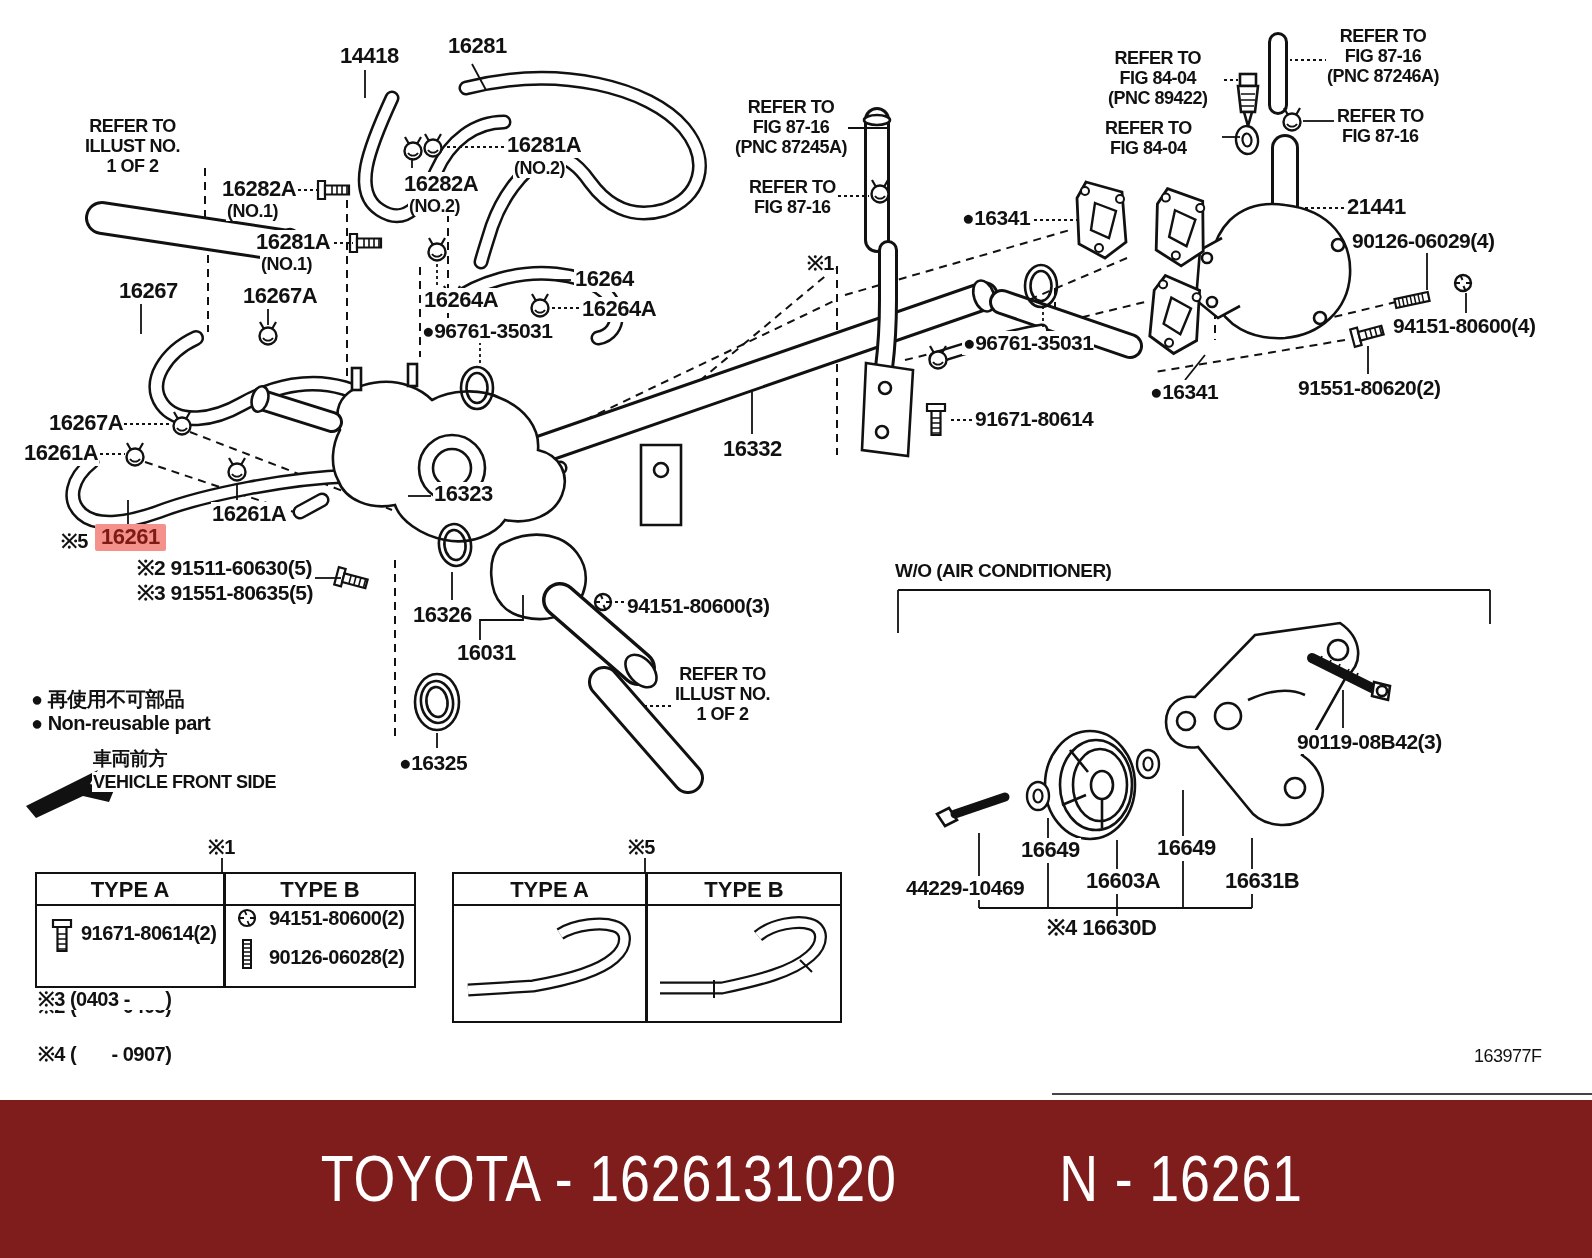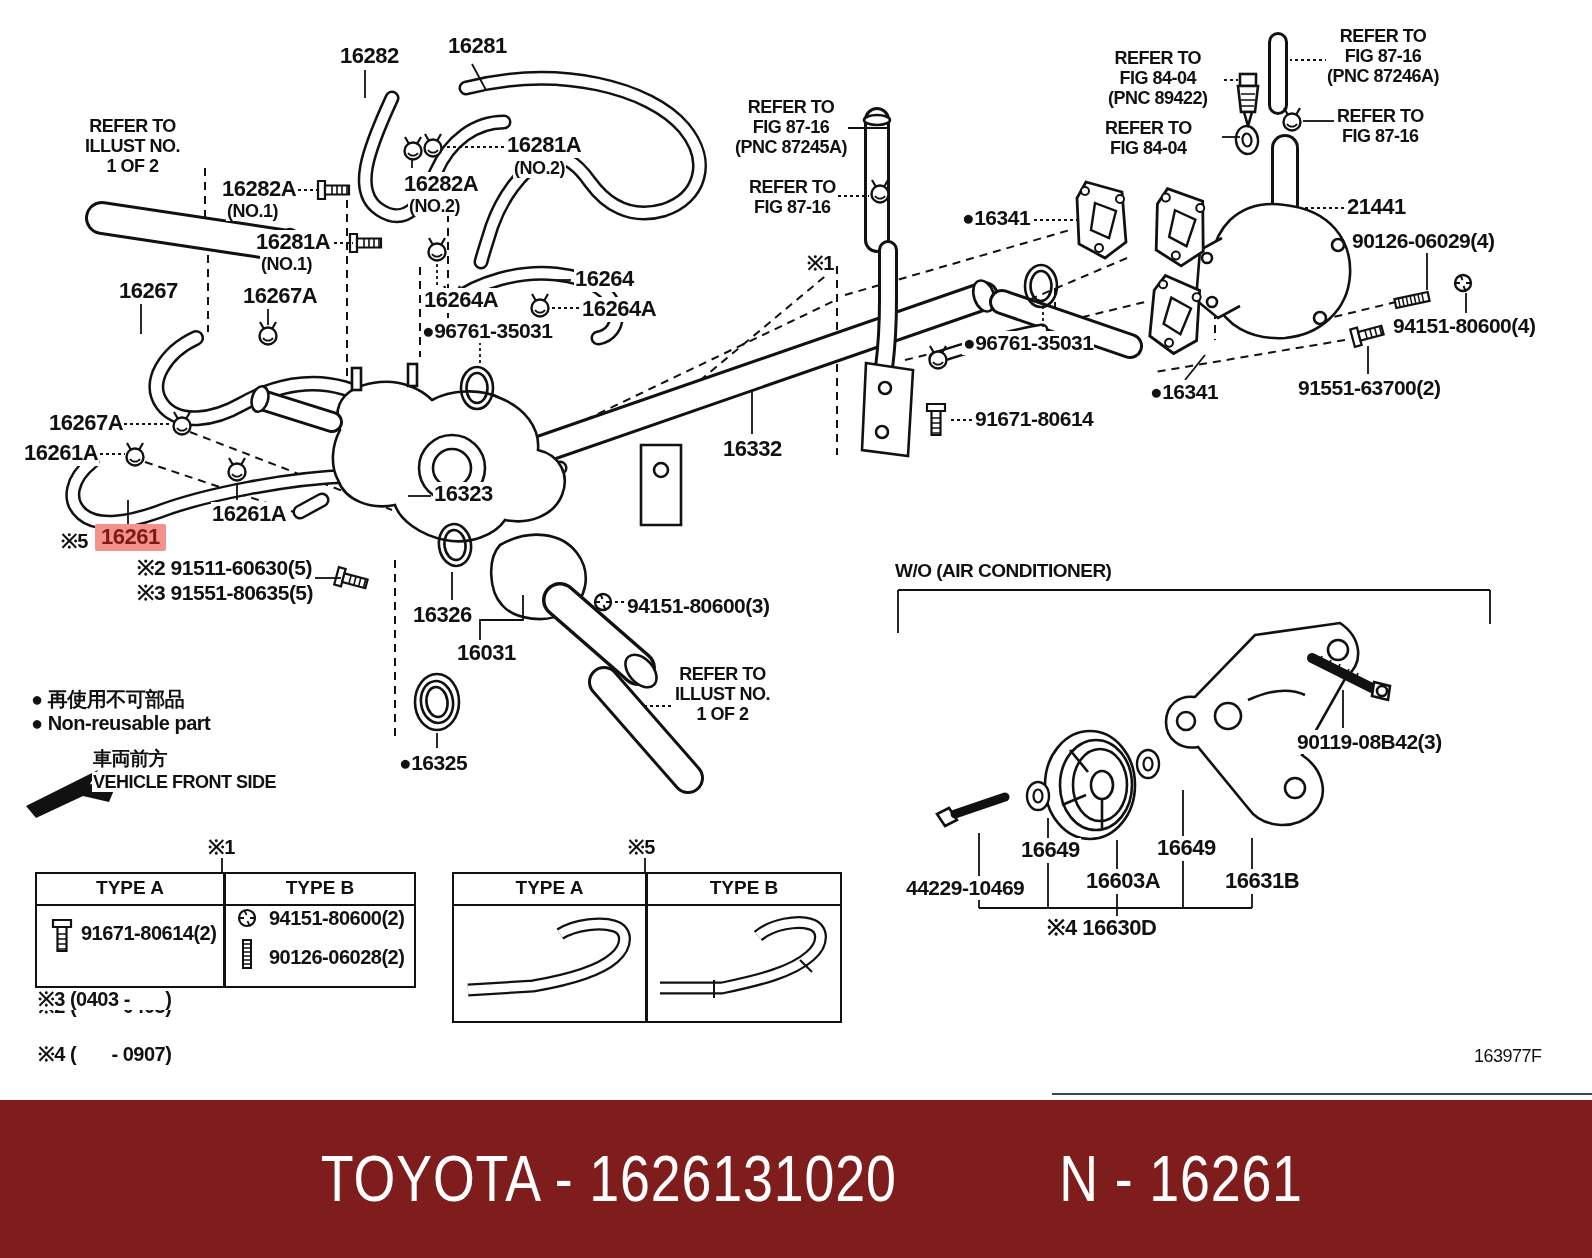--- a/index.html
+++ b/index.html
@@ -8,21 +8,21 @@
   .art{position:absolute;left:0;top:0;}
   .lbl{position:absolute;font-weight:bold;font-size:22px;line-height:1.12;letter-spacing:-0.5px;
        white-space:pre-line;color:#111;background:#fff;padding:0 1px;}
   .fs18{font-size:18px;text-align:center;} .fs19{font-size:19px;} .fs20{font-size:20px;} .fs21{font-size:21px;}
   .plain{font-weight:normal;background:transparent;}
   .hl{padding:1px 6px;border-radius:2px;}
   
   .ptable{position:absolute;border:2.5px solid #111;background:#fff;}
   .ptable .hdr{position:absolute;left:0;top:0;right:0;height:30px;border-bottom:2.5px solid #111;}
   .ptable .vdiv{position:absolute;top:0;bottom:0;width:2.5px;background:#111;}
-  .ptable .hcell{position:absolute;top:3px;height:24px;font-weight:bold;font-size:19px;text-align:center;}
+  .ptable .hcell{position:absolute;top:3px;height:24px;font-weight:bold;font-size:22px;text-align:center;}
   .cellitem{position:absolute;font-weight:bold;font-size:20px;letter-spacing:-0.5px;white-space:pre;}
   
   #banner{position:absolute;left:0;top:1100px;width:1592px;height:158px;display:flex;
           align-items:center;justify-content:center;gap:84px;}
   #banner span{color:#fff;font-size:64px;letter-spacing:1px;display:inline-block;
                transform:scaleX(0.84);white-space:pre;}
   svg{display:block;}
   .ln{stroke:#111;stroke-width:1.8;fill:none;}
   .dot{stroke-dasharray:3 3;}
   .dsh{stroke:#111;stroke-width:2;fill:none;stroke-dasharray:8 6;}
@@ -331,21 +331,21 @@
     </g>
     <g>
       <path class="ln" d="M222,856 V872 M645,856 V872"></path>
     </g>
     <line x1="1052" y1="1094" x2="1592" y2="1094" stroke="#444" stroke-width="2"></line>
   </svg>
 
   <div class="lbl fs18" style="left:84px;top:116px">REFER TO
 ILLUST NO.
 1 OF 2</div>
-  <div class="lbl" style="left:339px;top:44px">16282</div>
+  <div class="lbl" style="left:339px;top:44px">14418</div>
   <div class="lbl" style="left:447px;top:34px">16281</div>
   <div class="lbl" style="left:506px;top:133px">16281A</div>
   <div class="lbl fs18" style="left:513px;top:158px">(NO.2)</div>
   <div class="lbl" style="left:221px;top:177px">16282A</div>
   <div class="lbl fs18" style="left:226px;top:201px">(NO.1)</div>
   <div class="lbl" style="left:403px;top:172px">16282A</div>
   <div class="lbl fs18" style="left:408px;top:196px">(NO.2)</div>
   <div class="lbl" style="left:255px;top:230px">16281A</div>
   <div class="lbl fs18" style="left:260px;top:254px">(NO.1)</div>
   <div class="lbl" style="left:118px;top:279px">16267</div>
@@ -383,21 +383,21 @@
 FIG 87-16
 (PNC 87246A)</div>
   <div class="lbl fs18" style="left:1104px;top:118px">REFER TO
 FIG 84-04</div>
   <div class="lbl fs18" style="left:1336px;top:106px">REFER TO
 FIG 87-16</div>
   <div class="lbl fs21" style="left:961px;top:206px">●16341</div>
   <div class="lbl" style="left:1346px;top:195px">21441</div>
   <div class="lbl fs21" style="left:1351px;top:229px">90126-06029(4)</div>
   <div class="lbl fs21" style="left:1392px;top:314px">94151-80600(4)</div>
-  <div class="lbl fs21" style="left:1297px;top:376px">91551-63700(2)</div>
+  <div class="lbl fs21" style="left:1297px;top:376px">91551-80620(2)</div>
   <div class="lbl fs21" style="left:962px;top:331px">●96761-35031</div>
   <div class="lbl fs21" style="left:1149px;top:380px">●16341</div>
   <div class="lbl fs21" style="left:974px;top:407px">91671-80614</div>
   <div class="lbl fs19" style="left:894px;top:560px">W/O (AIR CONDITIONER)</div>
   <div class="lbl fs21" style="left:1296px;top:730px">90119-08B42(3)</div>
   <div class="lbl" style="left:1020px;top:838px">16649</div>
   <div class="lbl" style="left:1156px;top:836px">16649</div>
   <div class="lbl" style="left:1085px;top:869px">16603A</div>
   <div class="lbl" style="left:1224px;top:869px">16631B</div>
   <div class="lbl fs21" style="left:905px;top:876px">44229-10469</div>

